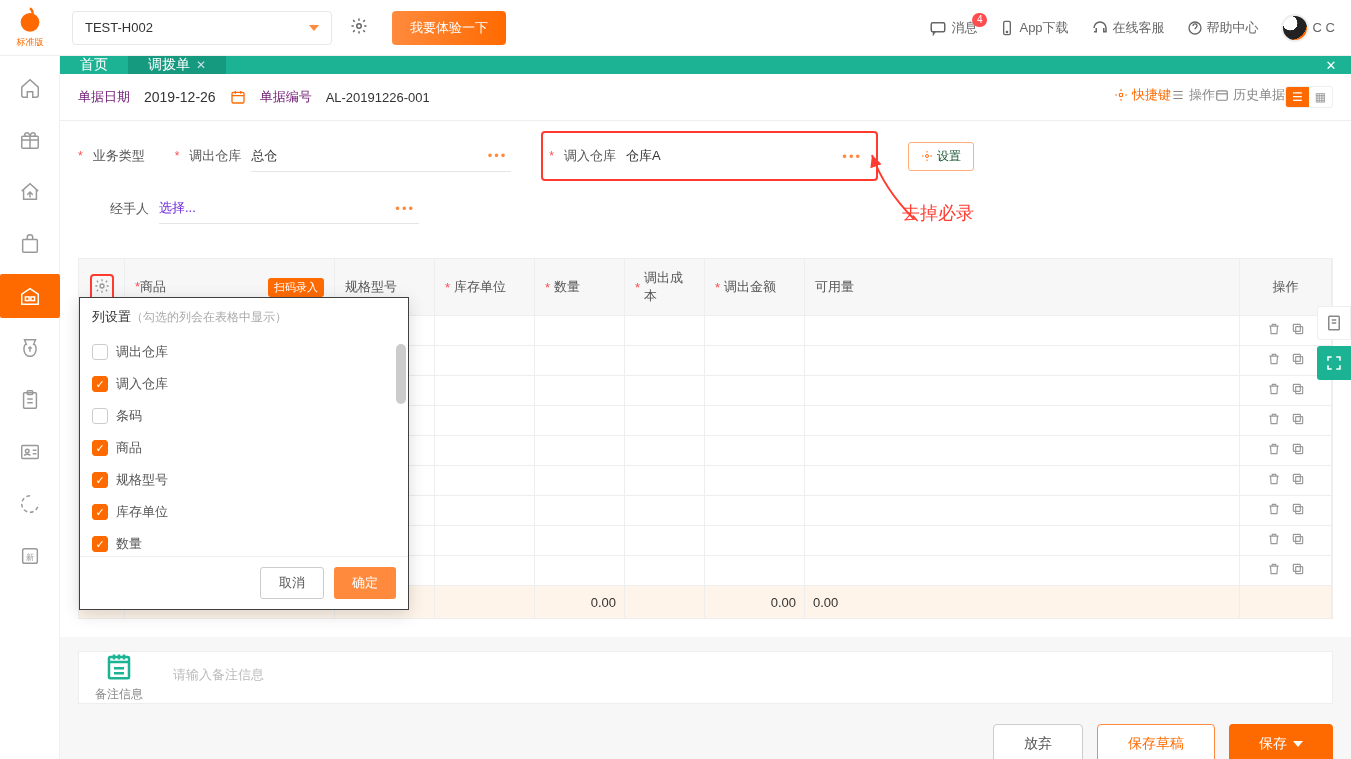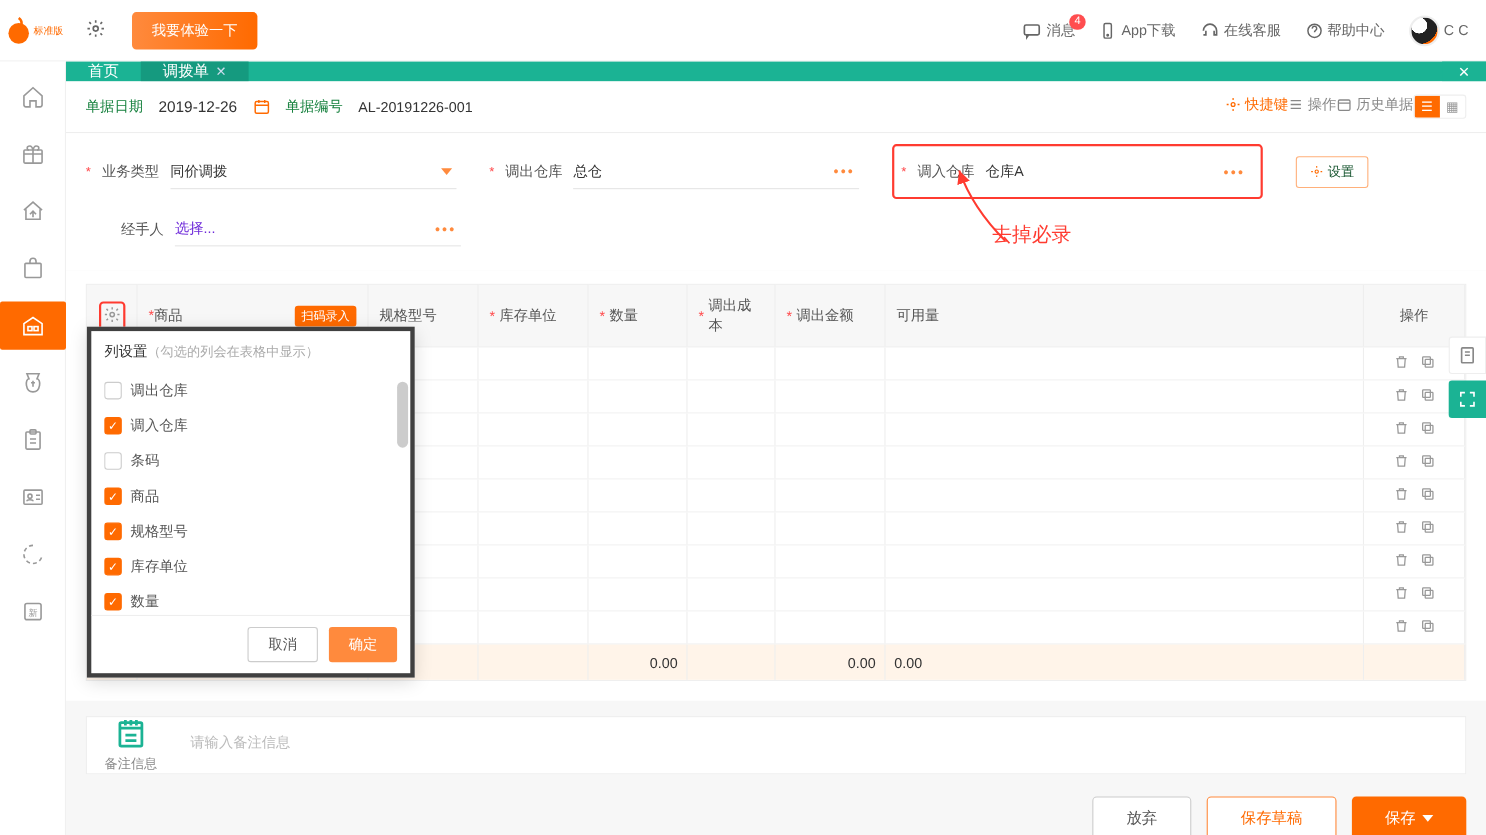--- a/index.html
+++ b/index.html
@@ -1,20 +1,20 @@
 <!DOCTYPE html>
 <html><head>
 <meta charset="utf-8">
 <style>
 * { box-sizing: border-box; margin: 0; padding: 0; }
 body { font-family: "Microsoft YaHei", Arial, sans-serif; font-size: 13px; color: #333; background: #fff; }
 
 
 .topbar { height: 56px; display: flex; align-items: center; padding: 0 16px 0 0; border-bottom: 1px solid #eee; }
-.logo-area { width: 60px; display: flex; align-items: center; justify-content: center; }
+.logo-area { width: 60px; display: flex; flex-direction: column; align-items: center; justify-content: center; }
 .logo-area svg { width: 28px; height: 28px; }
 .logo-sub { font-size: 9px; color: #ff6a00; margin-top: 2px; }
 .org-select { width: 260px; height: 34px; border: 1px solid #e8e8e8; border-radius: 4px; display: flex; align-items: center; padding: 0 12px; margin-left: 12px; justify-content: space-between; }
 .gear-top { margin-left: 18px; color: #555; }
 .btn-try { margin-left: 24px; background: linear-gradient(90deg,#ff8a3d,#ff6a00); color: #fff; border: none; padding: 8px 18px; border-radius: 4px; font-size: 13px; }
 .topbar-right { margin-left: auto; display: flex; align-items: center; gap: 22px; }
 .top-item { display: flex; align-items: center; gap: 4px; color: #666; font-size: 13px; position: relative; }
 .badge { position: absolute; top: -6px; right: -10px; background: #ff4d4f; color: #fff; font-size: 10px; border-radius: 8px; padding: 0 5px; line-height: 14px; }
 .avatar { width: 28px; height: 28px; border-radius: 50%; background: radial-gradient(circle at 30% 30%, #fff 0 30%, #222 31% 70%, #ff6a00 71% 100%); border: 2px solid #eee; }
 
@@ -28,21 +28,21 @@
 
 
 .tabs { height: 40px; background: #1bb394; display: flex; align-items: stretch; }
 .tab { padding: 0 20px; display: flex; align-items: center; color: #fff; font-size: 14px; gap: 6px; }
 .tab.active { background: #159a7f; }
 .tabs-close { margin-left: auto; width: 40px; display: flex; align-items: center; justify-content: center; color: #fff; background: #1bb394; }
 .tab-x { font-size: 12px; color: #cde; }
 
 
 .doc-head { padding: 12px 18px; display: flex; align-items: center; gap: 14px; background: #fff; border-bottom: 1px solid #eee; }
-.doc-head .lbl { color: #15803d; font-size: 13px; }
+.doc-head .lbl { color: #701a75; font-size: 13px; }
 .doc-date { color: #333; font-size: 14px; }
 .doc-head-right { margin-left: auto; display: flex; align-items: flex-start; color: #ff6a00; font-size: 13px; }
 .doc-head-right .grey { color: #888; }
 .view-toggle { display: inline-flex; border: 1px solid #eee; border-radius: 3px; overflow: hidden; }
 .view-toggle span { padding: 3px 6px; font-size: 12px; color: #999; }
 .view-toggle span.on { background: #ff6a00; color: #fff; }
 
 
 .form-area { padding: 10px 18px; background: #fff; }
 .form-row { display: flex; gap: 30px; align-items: center; margin-bottom: 12px; }
@@ -86,21 +86,21 @@
 .td-unit { width: 100px; }
 .td-qty { width: 90px; justify-content: flex-end; }
 .td-cost { width: 80px; justify-content: flex-end; }
 .td-amount { width: 100px; justify-content: flex-end; }
 .td-avail { flex: 1; }
 .td-ops { width: 92px; justify-content: center; gap: 10px; color: #999; }
 .tfoot { display: flex; background: #fff4e9; height: 32px; }
 .tfoot .td { border-bottom: none; }
 
 
-.popover { position: absolute; top: 38px; left: 0; width: 298px; background: #fff; border: 4px solid #404040; box-shadow: 0 4px 16px rgba(0,0,0,0.15); z-index: 50; }
+.popover { position: absolute; top: 38px; left: 0; width: 330px; background: #fff; border: 1px solid #404040; box-shadow: 0 4px 16px rgba(0,0,0,0.15); z-index: 50; }
 .pop-title { padding: 10px 12px; font-size: 13px; color: #333; }
 .pop-title .hint { color: #aaa; font-size: 12px; }
 .pop-list { max-height: 220px; overflow-y: auto; padding: 0 12px 8px; }
 .pop-item { display: flex; align-items: center; gap: 8px; padding: 7px 0; color: #555; font-size: 13px; }
 .chk { width: 16px; height: 16px; border: 1px solid #ccc; border-radius: 3px; display: inline-flex; align-items: center; justify-content: center; color: #fff; font-size: 11px; }
 .chk.on { background: #ff6a00; border-color: #ff6a00; }
 .pop-scrollbar { position: absolute; right: 2px; top: 46px; width: 10px; height: 60px; background: #ccc; border-radius: 5px; }
 .pop-foot { display: flex; justify-content: flex-end; gap: 10px; padding: 10px 12px; border-top: 1px solid #eee; }
 .btn-sec { border: 1px solid #ccc; background: #fff; color: #555; padding: 6px 18px; border-radius: 3px; font-size: 13px; }
 .btn-pri { border: none; background: #ff8a3d; color: #fff; padding: 6px 18px; border-radius: 3px; font-size: 13px; }
@@ -128,20 +128,24 @@
 </head>
 <body>
 
 <div class="topbar">
   <div class="logo-area">
     <svg viewBox="0 0 24 24">
         <circle cx="12" cy="14" r="8" fill="#ff6a00"></circle>
         <path d="M12 2 c3 2 3 6 0 8" stroke="#ff6a00" stroke-width="2" fill="none"></path>
       </svg>
     <div class="logo-sub">标准版</div>
+  </div>
+  <div class="org-select">
+    <span>TEST-H002</span>
+    <span class="caret-down"></span>
   </div>
   <span class="gear-top">
     <svg width="18" height="18" viewBox="0 0 24 24" fill="none" stroke="#666" stroke-width="2">
         <circle cx="12" cy="12" r="3"></circle>
         <path d="M12 2v3M12 19v3M4.2 4.2l2.1 2.1M17.7 17.7l2.1 2.1M2 12h3M19 12h3M4.2 19.8l2.1-2.1M17.7 6.3l2.1-2.1"></path>
       </svg>
   </span>
   <button class="btn-try">我要体验一下</button>
   <div class="topbar-right">
     <div class="top-item">
@@ -292,24 +296,20 @@
             <span>▦</span>
           </span>
       </div>
     </div>
 
     <div class="form-area" style="position:relative;">
       <div class="form-row">
         <div class="field">
           <span class="req">*</span>
           <span class="lab">业务类型</span>
-          <span class="val">
-              <span>同价调拨</span>
-              <span class="caret-down"></span>
-            </span>
         </div>
         <div class="field">
           <span class="req">*</span>
           <span class="lab">调出仓库</span>
           <span class="val">
               <span>总仓</span>
               <span class="dots">•••</span>
             </span>
         </div>
         <div class="field annot">

